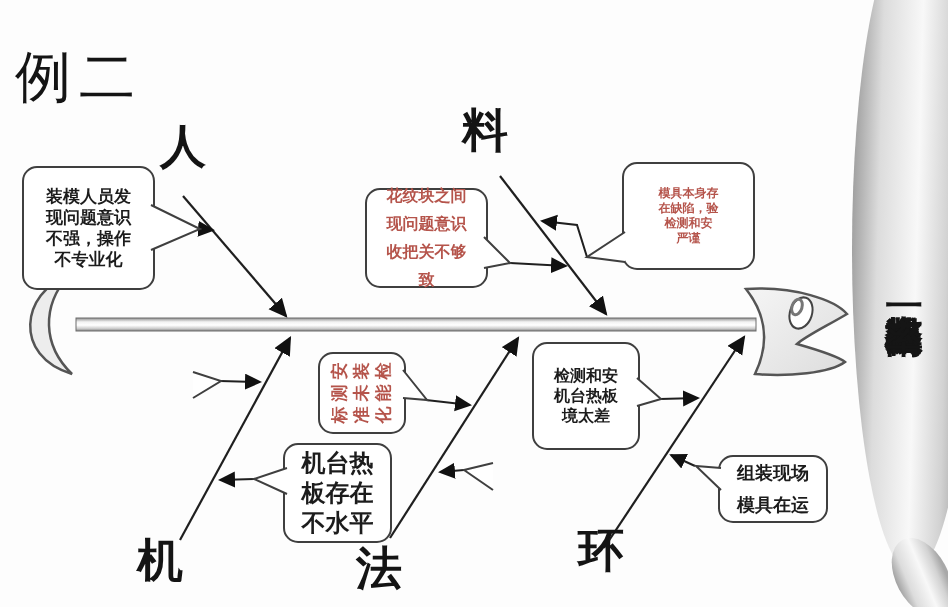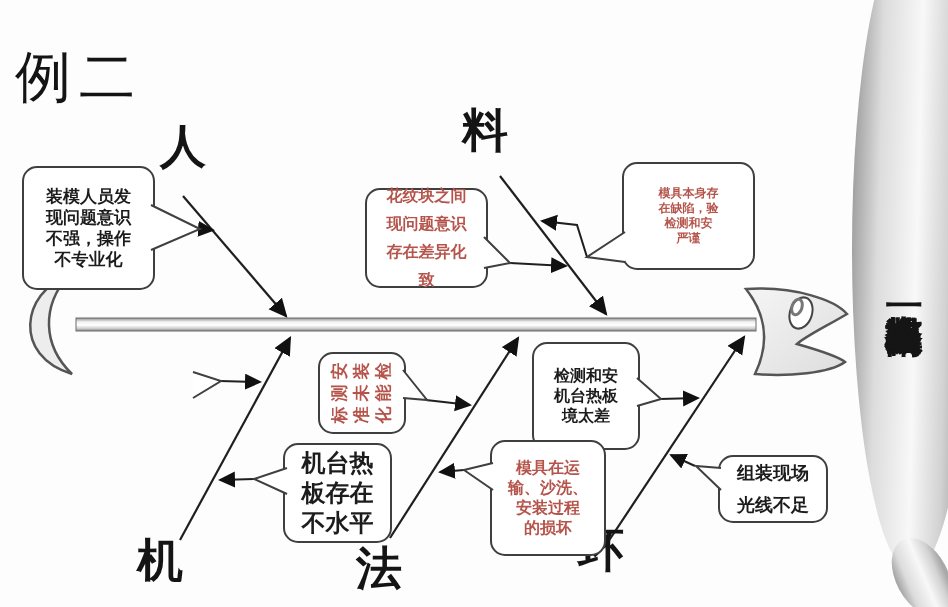--- a/index.html
+++ b/index.html
@@ -112,21 +112,21 @@
   <div class="callout" style="left:22px; top:166px; width:133px; height:124px; font-size:17px;">
     <span class="ln">装模人员发</span>
     <span class="ln">现问题意识</span>
     <span class="ln">不强，操作</span>
     <span class="ln">不专业化</span>
   </div>
 
   <div class="callout red" style="left:365px; top:188px; width:123px; height:100px; font-size:16px;gap:8px;">
     <span class="ln">花纹块之间</span>
     <span class="ln">现问题意识</span>
-    <span class="ln">存在差异化</span>
+    <span class="ln">收把关不够</span>
     <span class="ln">致</span>
   </div>
 
   <div class="callout red" style="left:622px; top:162px; width:133px; height:108px; font-size:12px;">
     <span class="ln">模具本身存</span>
     <span class="ln">在缺陷，验</span>
     <span class="ln">检测和安</span>
     <span class="ln">严谨</span>
   </div>
 
@@ -150,30 +150,24 @@
     <span class="ln">板存在</span>
     <span class="ln">不水平</span>
   </div>
 
   <div class="callout" style="left:532px; top:342px; width:108px; height:108px; font-size:16px;">
     <span class="ln">检测和安</span>
     <span class="ln">机台热板</span>
     <span class="ln">境太差</span>
   </div>
 
-  <div class="callout red" style="left:490px; top:440px; width:116px; height:116px; font-size:16px;">
-    <span class="ln">模具在运</span>
-    <span class="ln">输、沙洗、</span>
-    <span class="ln">安装过程</span>
-    <span class="ln">的损坏</span>
-  </div>
 
   <div class="callout" style="left:718px; top:455px; width:110px; height:68px; font-size:18px;gap:10px;">
     <span class="ln">组装现场</span>
-    <span class="ln">光线不足</span>
+    <span class="ln">模具在运</span>
   </div>
 
   <div class="goal-text">提高一次装模合格率</div>
 
   <svg class="overlay" width="948" height="607" viewBox="0 0 948 607">
     <path d="M 151,205 L 200,229 L 151,250" fill="#ffffff" stroke="#3f3f3f" stroke-width="2"></path>
     <path d="M 484,237 L 510,263 L 484,268" fill="#ffffff" stroke="#3f3f3f" stroke-width="2"></path>
     <path d="M 625,232 L 587,257 L 625,262" fill="#ffffff" stroke="#3f3f3f" stroke-width="2"></path>
     <path d="M 193,372 L 221,381 L 193,398" fill="#ffffff" stroke="#3f3f3f" stroke-width="2"></path>
     <path d="M 403,370 L 427,400 L 403,398" fill="#ffffff" stroke="#3f3f3f" stroke-width="2"></path>

